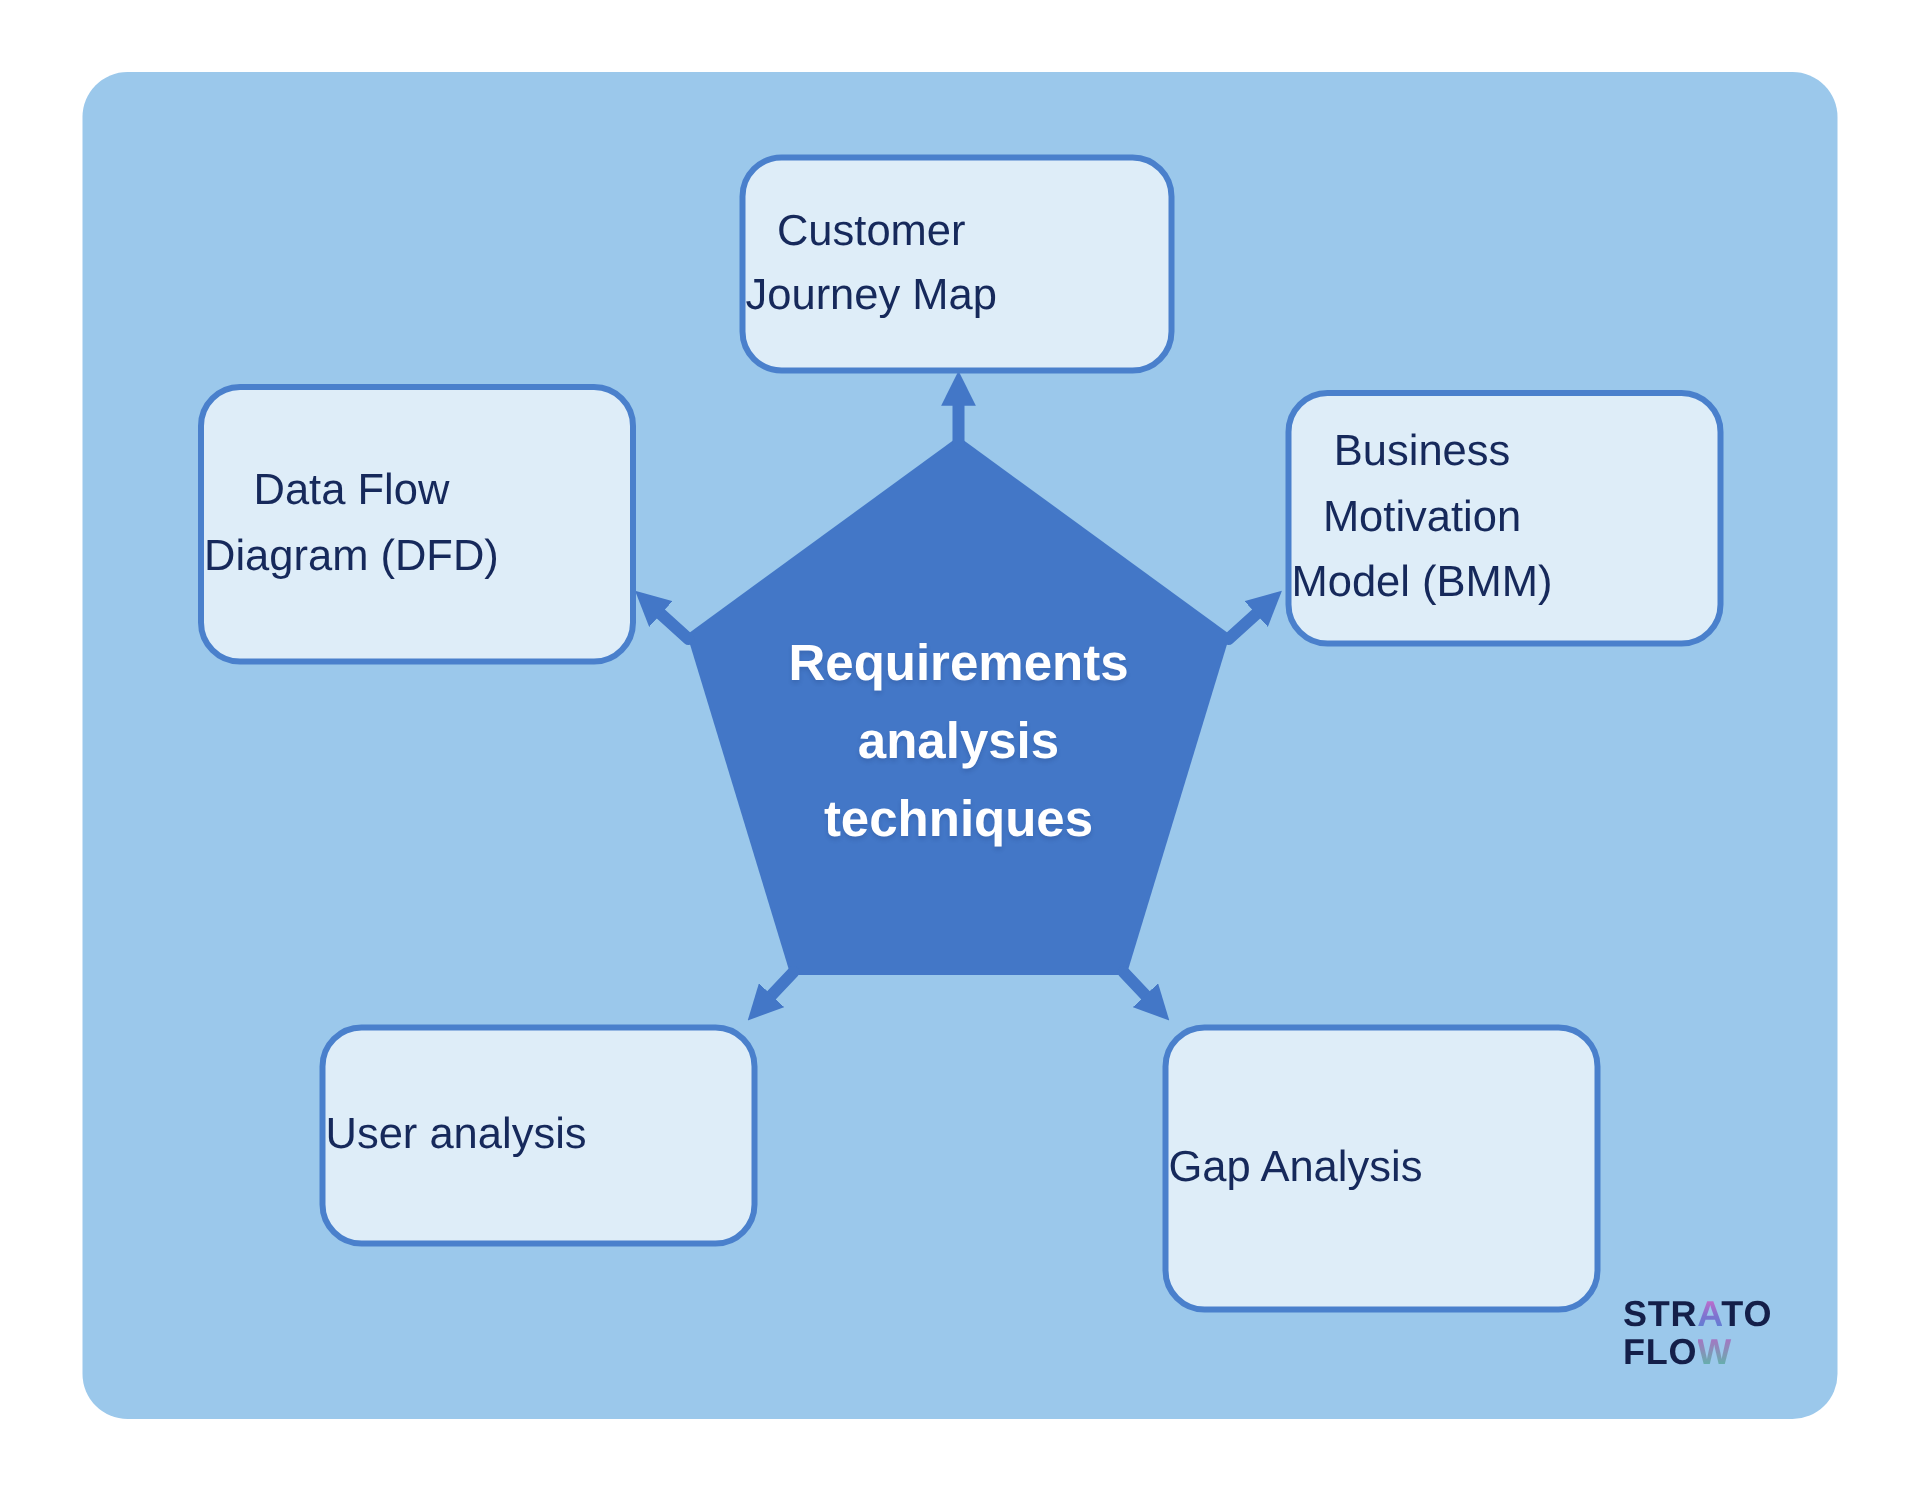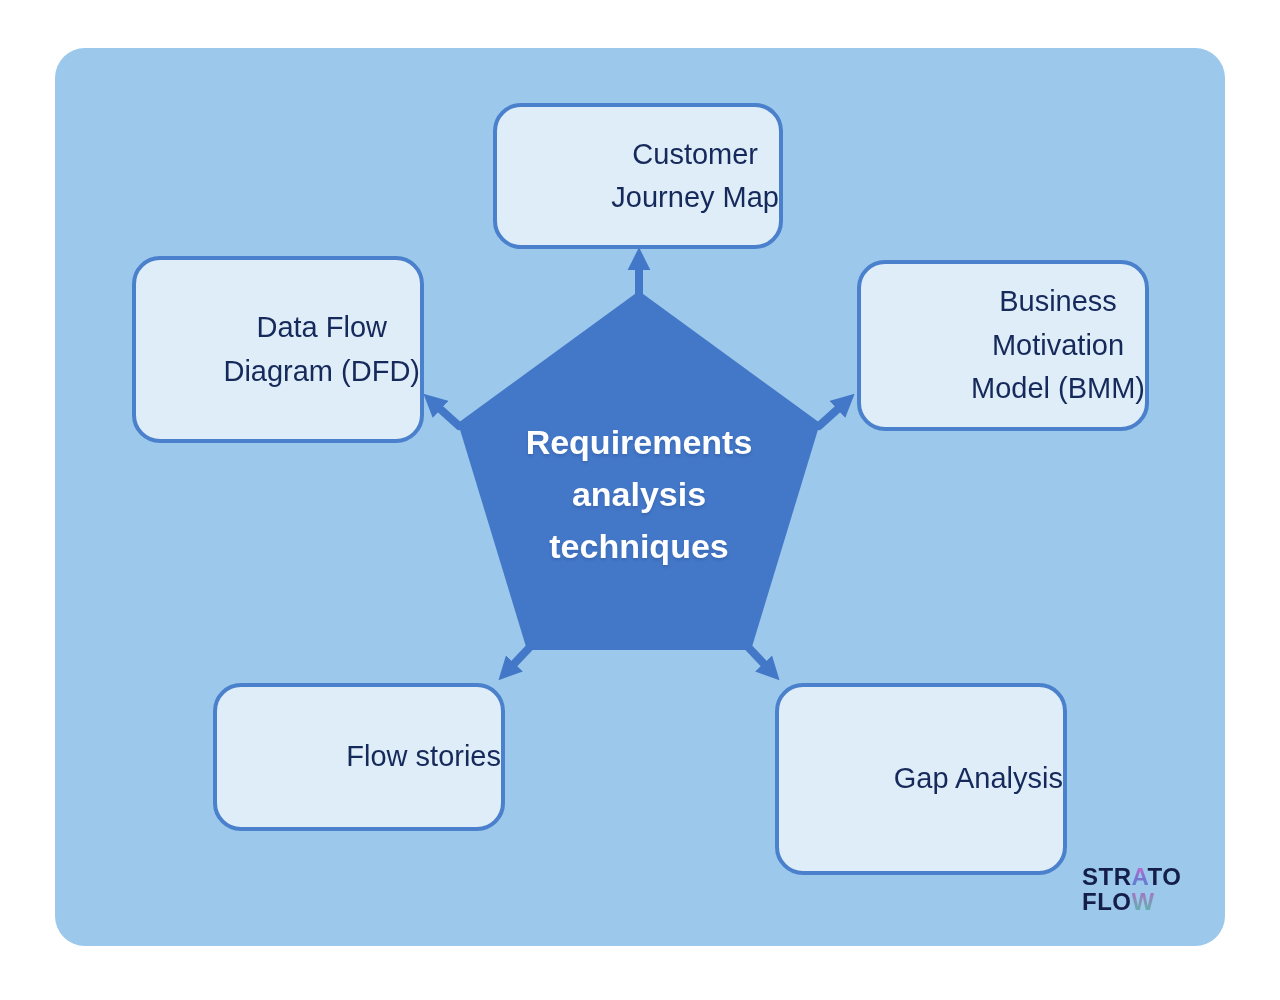--- a/index.html
+++ b/index.html
@@ -34,22 +34,21 @@
     white-space: pre-line;
     text-shadow: 0 2px 3px rgba(23, 43, 92, 0.18);
   }
   .node {
     position: absolute;
     background: var(--node_bg, #DEEDF8);
     border: 4px solid var(--node_border, #4A80CC);
     border-radius: 28px;
     display: flex;
     align-items: center;
-    justify-content: flex-end;
-    padding-left: 47px;
+    justify-content: flex-start;
   }
   .node-label {
     text-align: center;
     color: var(--text_navy, #16295B);
     font-size: 29px;
     font-weight: 500;
     line-height: 1.5;
     white-space: pre-line;
   }
   #node-customer-journey { left: 493px; top: 103px; width: 290px; height: 146px; }
@@ -114,21 +113,21 @@
 Diagram (DFD)</div>
 </div>
 
 <div class="node" id="node-bmm">
   <div class="node-label">Business
 Motivation
 Model (BMM)</div>
 </div>
 
 <div class="node" id="node-user-stories">
-  <div class="node-label">Flow stories</div>
+  <div class="node-label">User analysis</div>
 </div>
 
 <div class="node" id="node-gap-analysis">
   <div class="node-label">Gap Analysis</div>
 </div>
 
 <div class="logo">
   <div><span>STR</span><span class="logo-accent-a">A</span><span>TO</span></div>
   <div><span>FLO</span><span class="logo-accent-w">W</span></div>
 </div>

